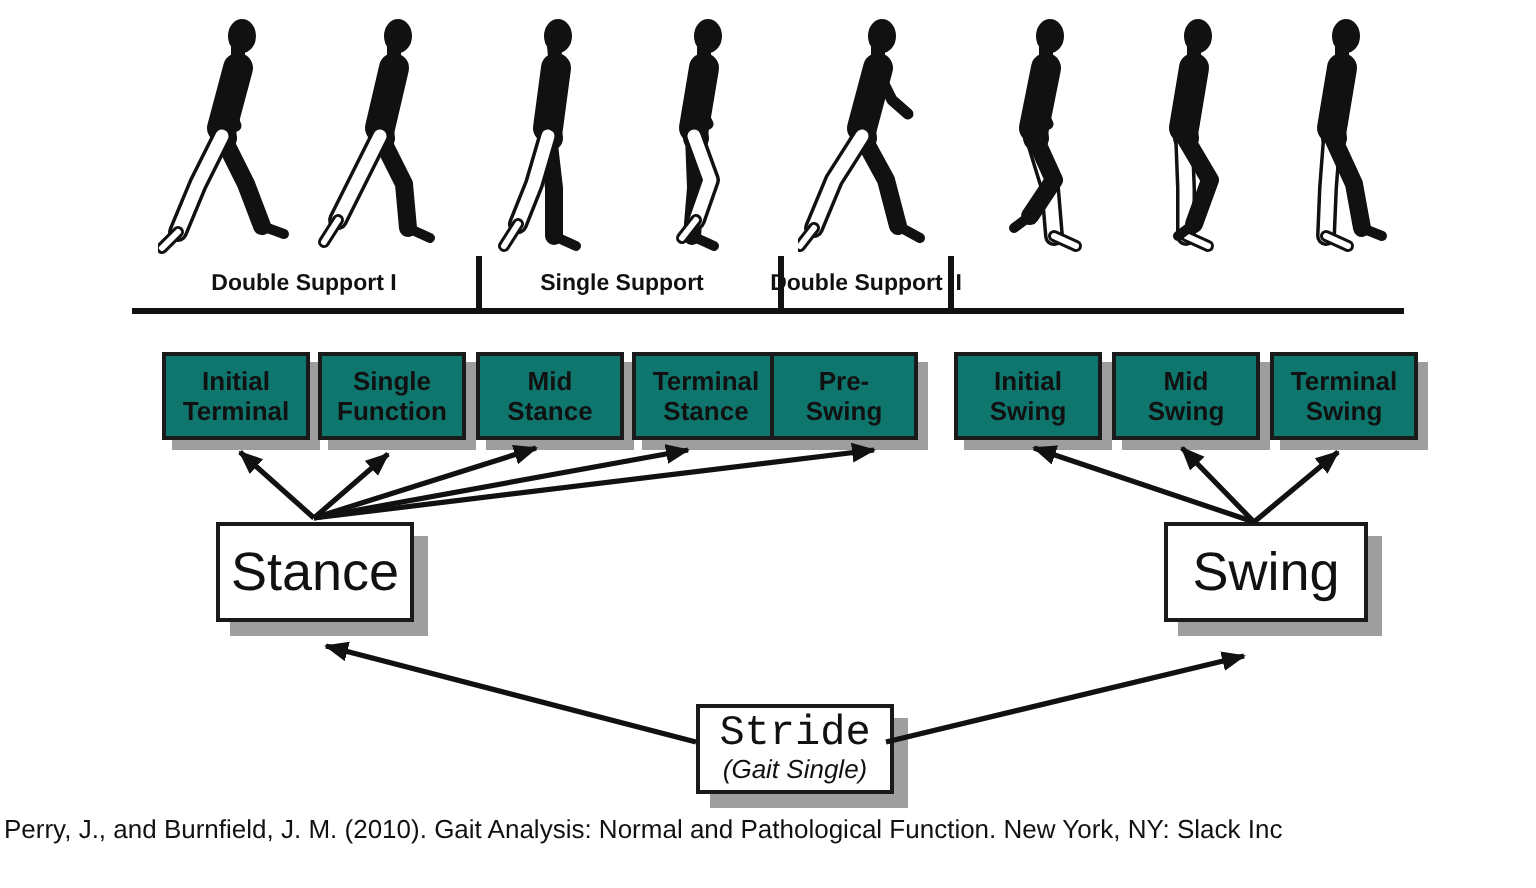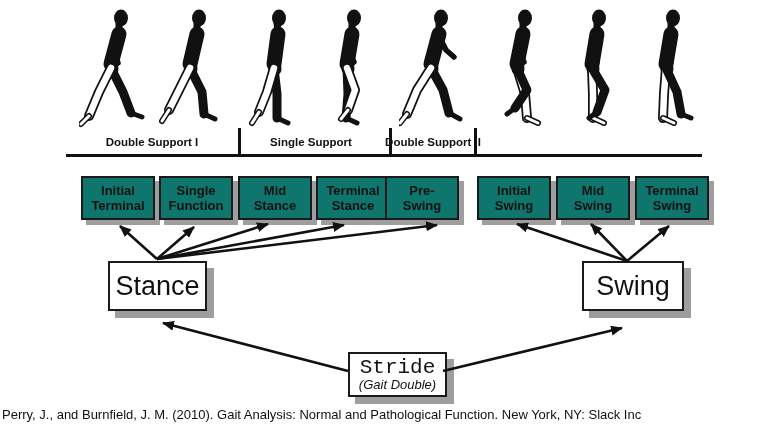--- a/index.html
+++ b/index.html
@@ -193,21 +193,21 @@
   </div>
 
   <div class="big-box" style="left:108px;top:261px;width:95px;height:46px">
     <span class="main">Stance</span>
   </div>
   <div class="big-box" style="left:582px;top:261px;width:98px;height:46px">
     <span class="main">Swing</span>
   </div>
   <div class="big-box" style="left:348px;top:352px;width:95px;height:41px">
     <span class="stride-main">Stride</span>
-    <span class="stride-sub">(Gait Double)</span>
+    <span class="stride-sub">(Gait Single)</span>
   </div>
 
   <svg class="arrow-layer" width="768" height="444" viewBox="0 0 768 444">
     <defs>
       <marker id="ah" markerUnits="userSpaceOnUse" markerWidth="13" markerHeight="11" refX="11" refY="5" orient="auto">
         <path d="M0,0 L12,5 L0,10 Z" fill="#111"></path>
       </marker>
     </defs>
     <g stroke="#111" stroke-width="2.6" fill="none">
       <path d="M157,259 L120,226" marker-end="url(#ah)"></path>

